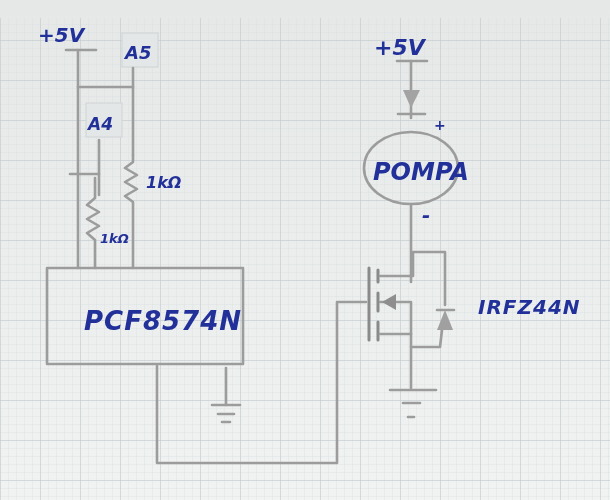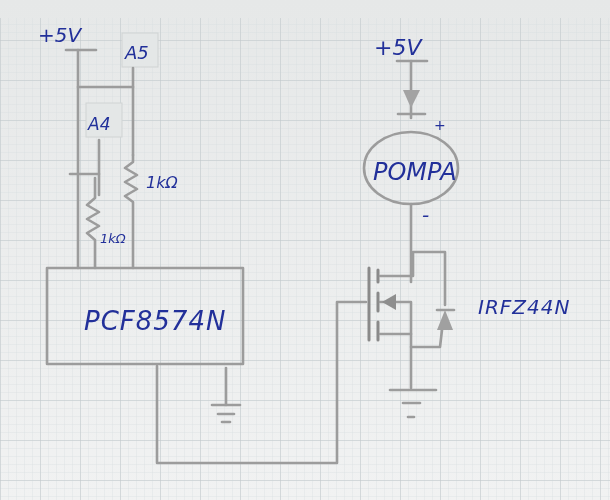--- a/index.html
+++ b/index.html
@@ -1,17 +1,17 @@
 <!DOCTYPE html>
 <html><head>
 <meta charset="utf-8">
 <style>
   html, body { margin:0; padding:0; }
   body { width:610px; height:500px; overflow:hidden; background:#eceeee; font-family:"DejaVu Sans", sans-serif; }
-  #sheet { position:relative; width:610px; height:500px; }
+  #sheet { position:relative; width:610px; height:500px;font-weight:bold; }
   svg { position:absolute; left:0; top:0; }
   .ink { fill:#22309a; font-family:"DejaVu Sans", sans-serif; font-style:italic; }
   .pencil { stroke:#9c9c9c; stroke-width:2.6; fill:none; stroke-linecap:round; stroke-linejoin:round; }
   .pencil-dark { stroke:#8a8a8a; stroke-width:3; fill:none; stroke-linecap:round; }
 </style>
 </head>
 <body>
 
 <div id="sheet">
 <svg width="610" height="500" viewBox="0 0 610 500">

